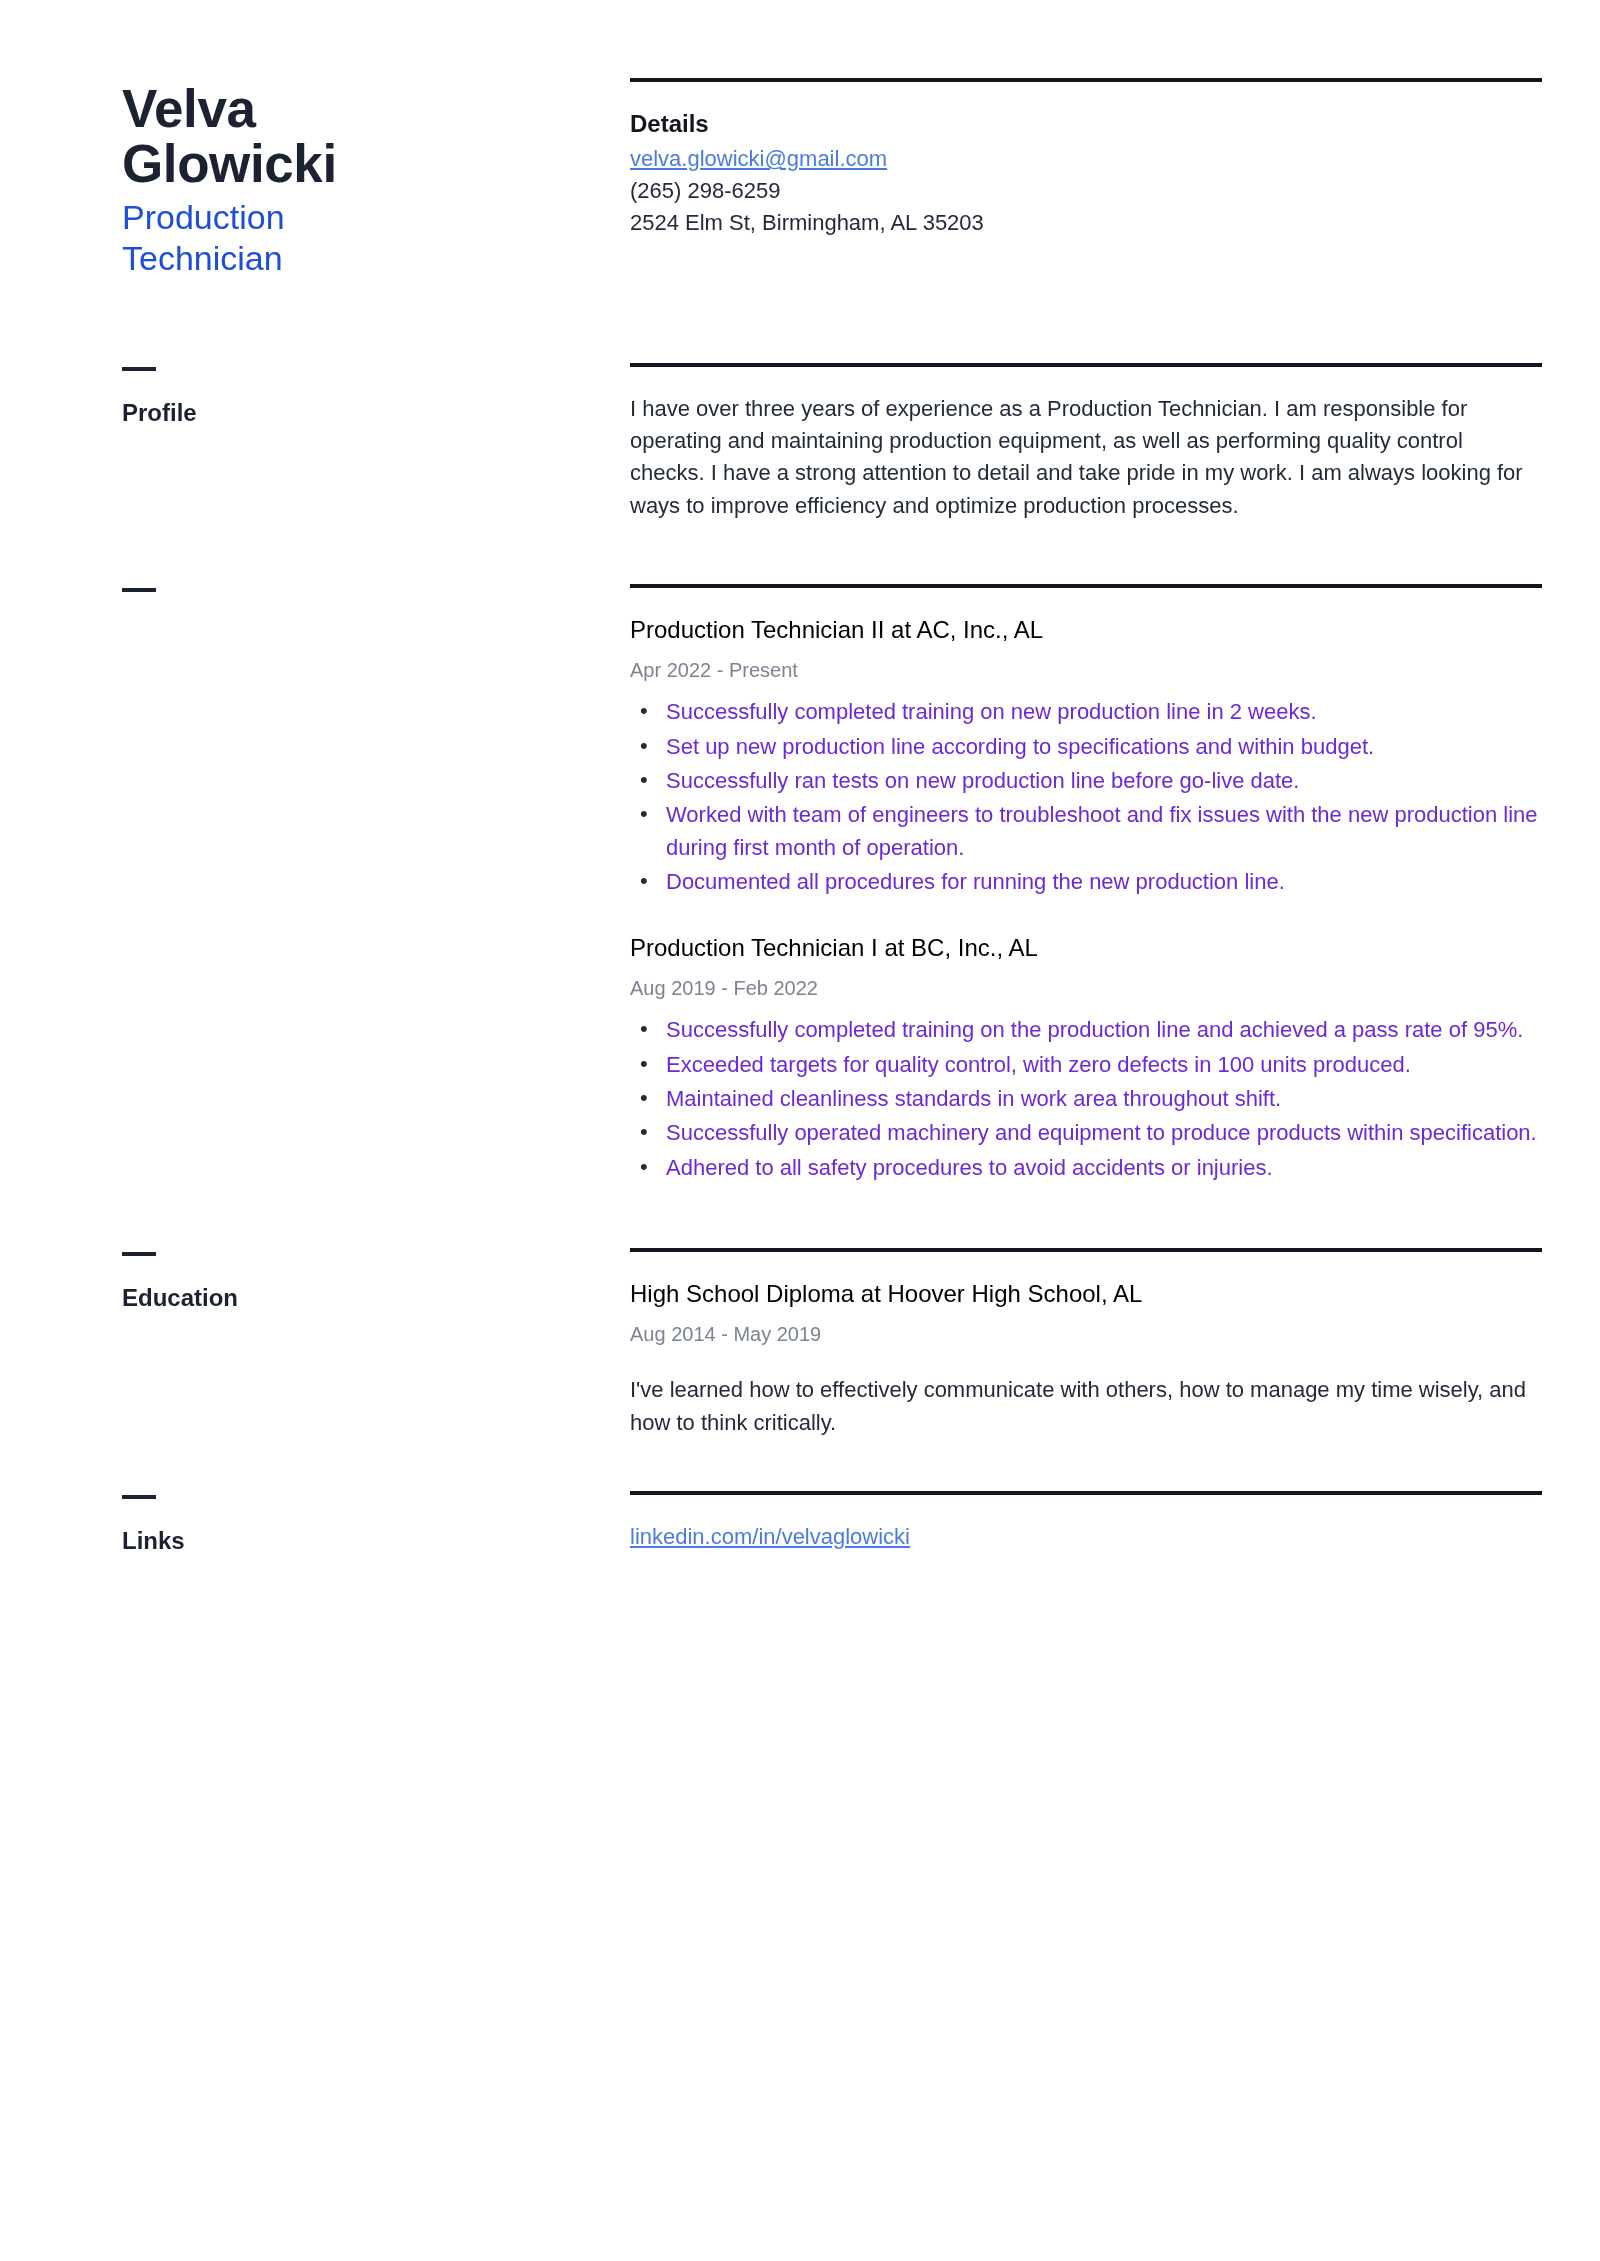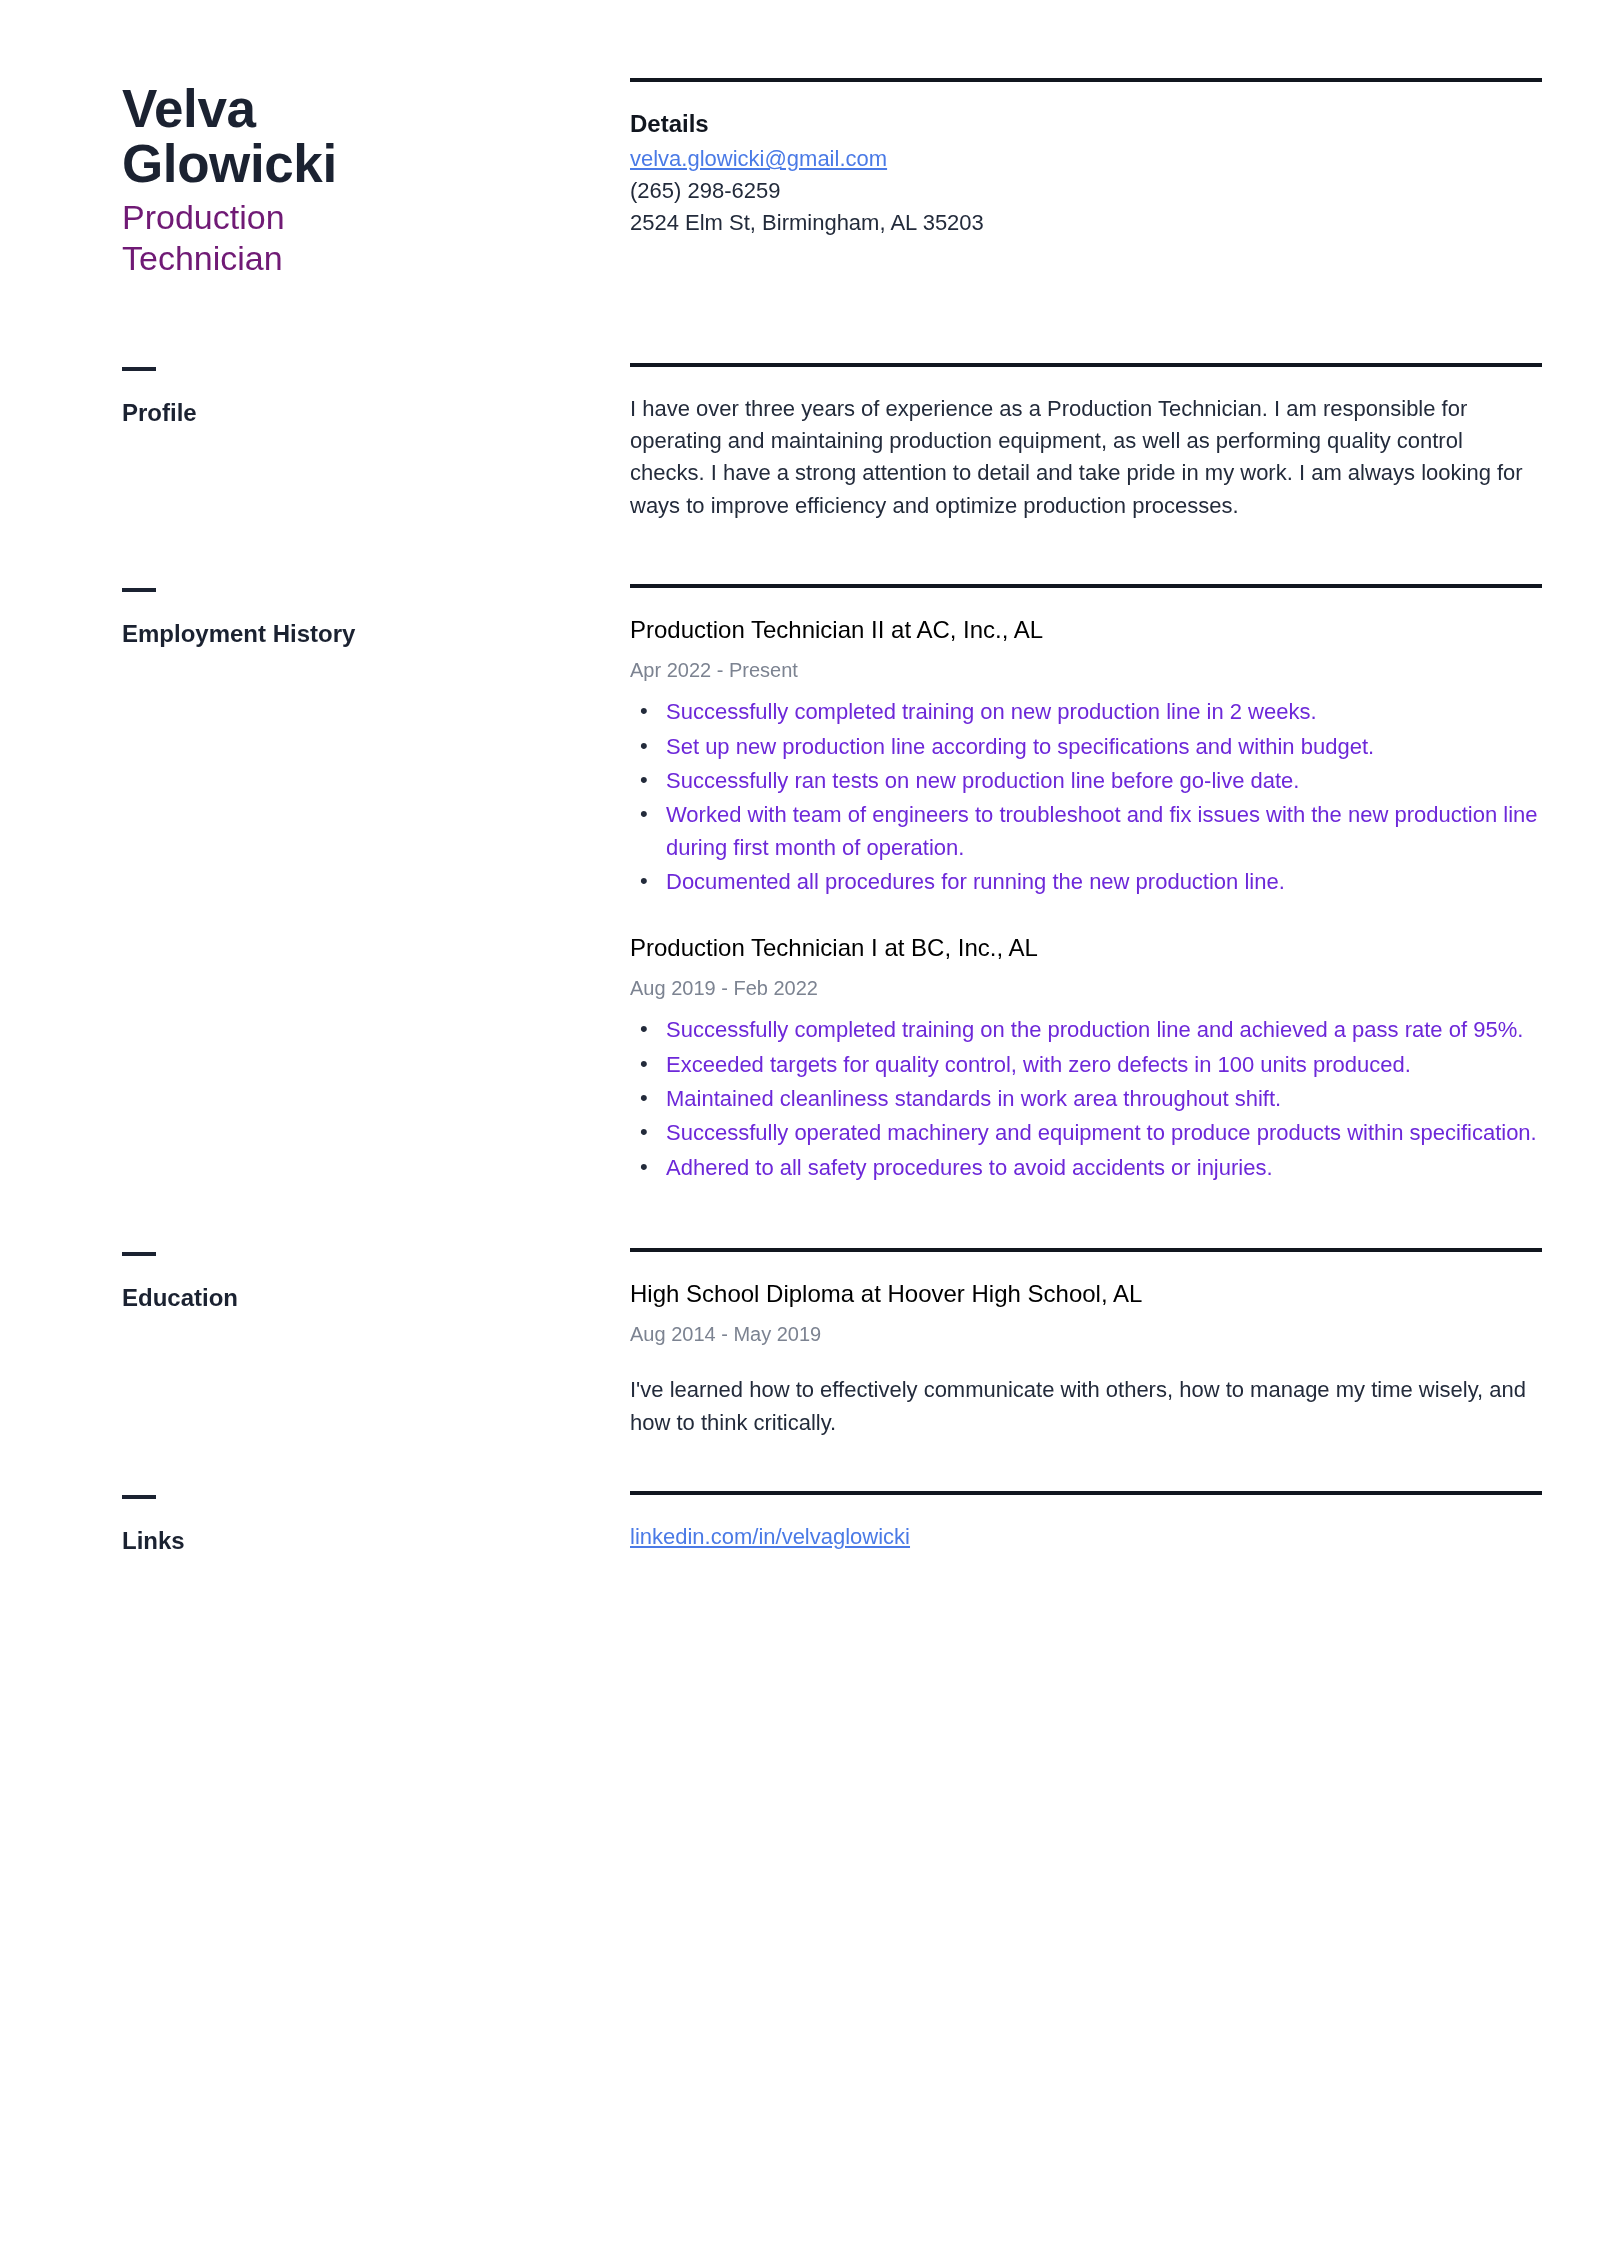--- a/index.html
+++ b/index.html
@@ -29,21 +29,21 @@
     font-weight: 700;
     letter-spacing: -0.4px;
     color: #1b2231;
     margin: 0;
     max-width: 290px;
   }
   .job-title {
     font-size: 34px;
     line-height: 1.2;
     font-weight: 400;
-    color: #701a75;
+    color: #1d4ed8;
     margin: 6px 0 0 0;
     max-width: 290px;
   }
 
   
   .rule {
     height: 4px;
     background: #11161f;
     width: 100%;
   }
@@ -179,21 +179,20 @@
       <div class="rule"></div>
       <p class="body-text" style="margin-top:26px;">I have over three years of experience as a Production Technician. I am responsible for operating and maintaining production equipment, as well as performing quality control checks. I have a strong attention to detail and take pride in my work. I am always looking for ways to improve efficiency and optimize production processes.</p>
     </div>
   </div>
 
   <div class="gap-md"></div>
 
   <div class="section-row">
     <div class="side-cell">
       <div class="side-dash"></div>
-      <div class="side-label">Employment History</div>
     </div>
     <div class="right-cell">
       <div class="rule"></div>
 
       <div class="entry" style="margin-top:26px;">
         <div class="entry-title">Production Technician II at AC, Inc., AL</div>
         <div class="entry-date">Apr 2022 - Present</div>
         <ul class="bullets">
           <li>Successfully completed training on new production line in 2 weeks.</li>
           <li>Set up new production line according to specifications and within budget.</li>

